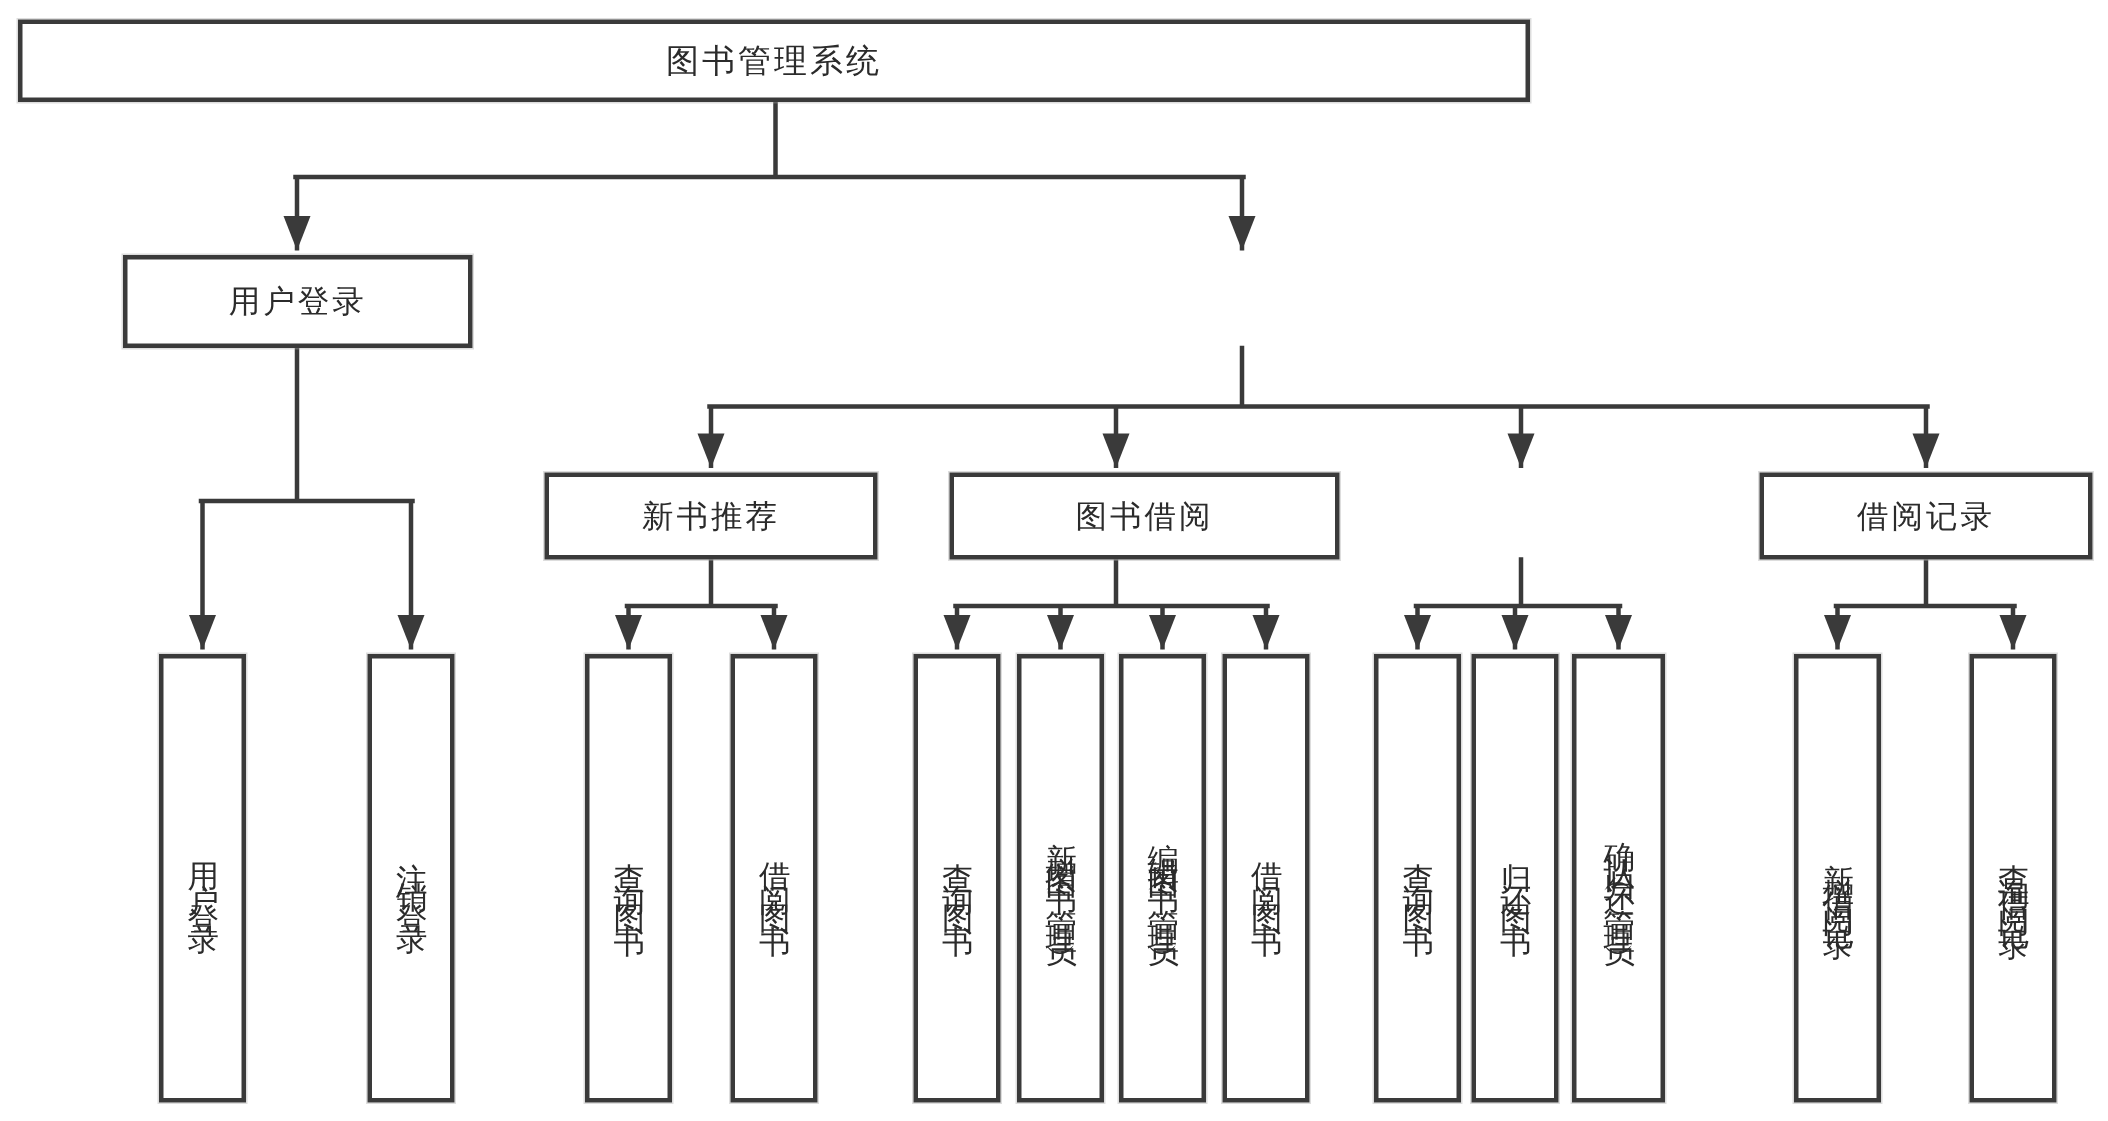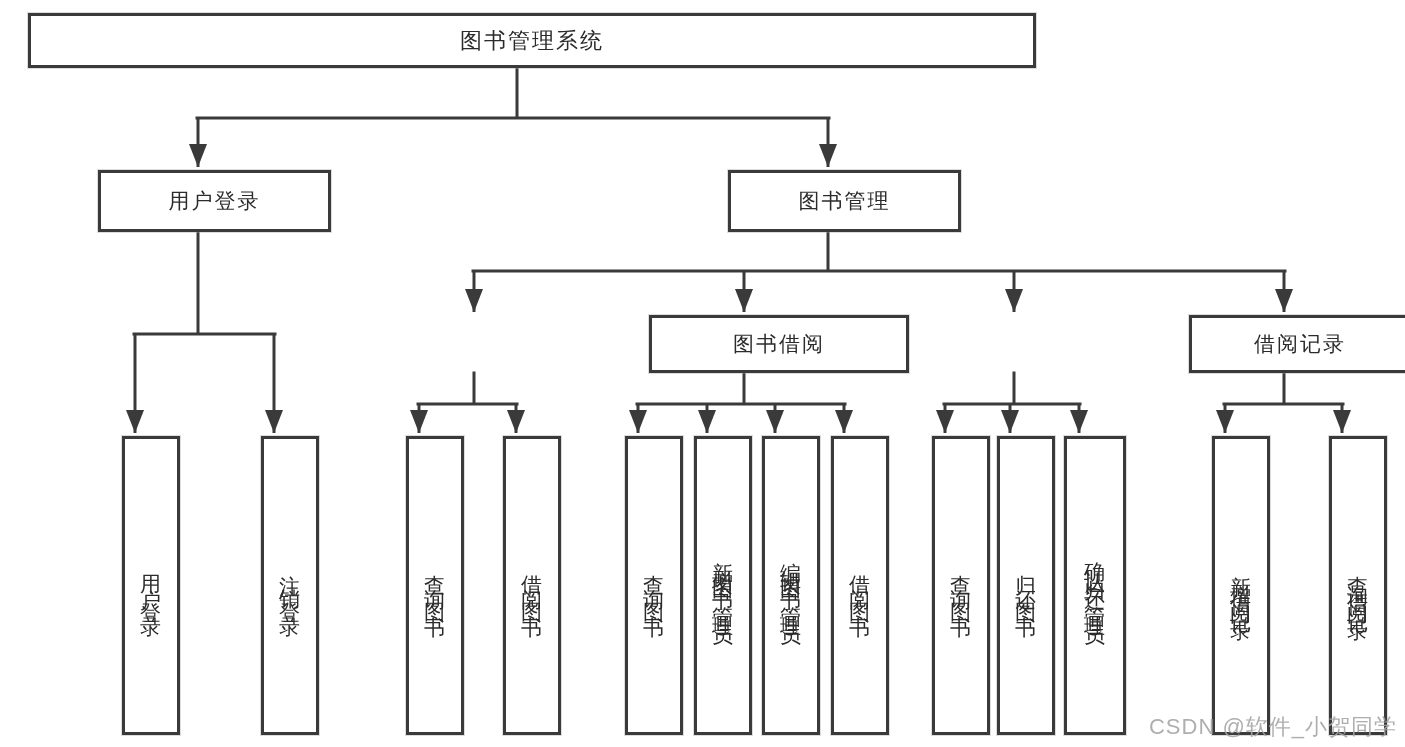--- a/index.html
+++ b/index.html
@@ -29,21 +29,20 @@
   .arrowhead { fill: var(--line); stroke: none; }
   .node {
     position: absolute;
     background: #ffffff;
     border: 3px solid var(--line);
     box-shadow: 0 0 0 1px rgba(165,165,165,0.38);
     display: flex;
     align-items: center;
     justify-content: center;
     z-index: 1;
-    margin-left: 16px;
   }
   .hl {
     font-size: 21px;
     color: var(--text);
     letter-spacing: 2px;
     white-space: nowrap;
   }
   .root-label { font-size: 22px; }
   .vt {
     writing-mode: vertical-rl;
@@ -112,24 +111,24 @@
     <line class="arrowline" x1="1342" y1="403" x2="1342" y2="433" marker-end="url(#arw)"></line>
   </svg>
 
   <div class="node" style="left:12px;top:13px;width:1008px;height:55px">
     <span class="hl root-label">图书管理系统</span>
   </div>
 
   <div class="node" style="left:82px;top:170px;width:233px;height:62px">
     <span class="hl">用户登录</span>
   </div>
-  <div class="node" style="left:712px;top:170px;width:233px;height:62px">
-    <span class="hl">图书管理</span>
+
+  <div class="node" style="left:363px;top:315px;width:222px;height:58px">
+    <span class="hl">新书推荐</span>
   </div>
-
   <div class="node" style="left:633px;top:315px;width:260px;height:58px">
     <span class="hl">图书借阅</span>
   </div>
   <div class="node" style="left:1173px;top:315px;width:222px;height:58px">
     <span class="hl">借阅记录</span>
   </div>
 
   <div class="node" style="left:106px;top:436px;width:58px;height:299px">
     <span class="vt sp14">用户登录</span>
   </div>
@@ -167,15 +166,14 @@
     <span class="vt sp9">确认归还（管理员）</span>
   </div>
 
   <div class="node" style="left:1196px;top:436px;width:58px;height:299px">
     <span class="vt sp9">新增借阅记录</span>
   </div>
   <div class="node" style="left:1313px;top:436px;width:58px;height:299px">
     <span class="vt sp9">查询借阅记录</span>
   </div>
 
-  <div class="watermark">CSDN @软件_小贺同学</div>
 
 </div>
 
 </body></html>

